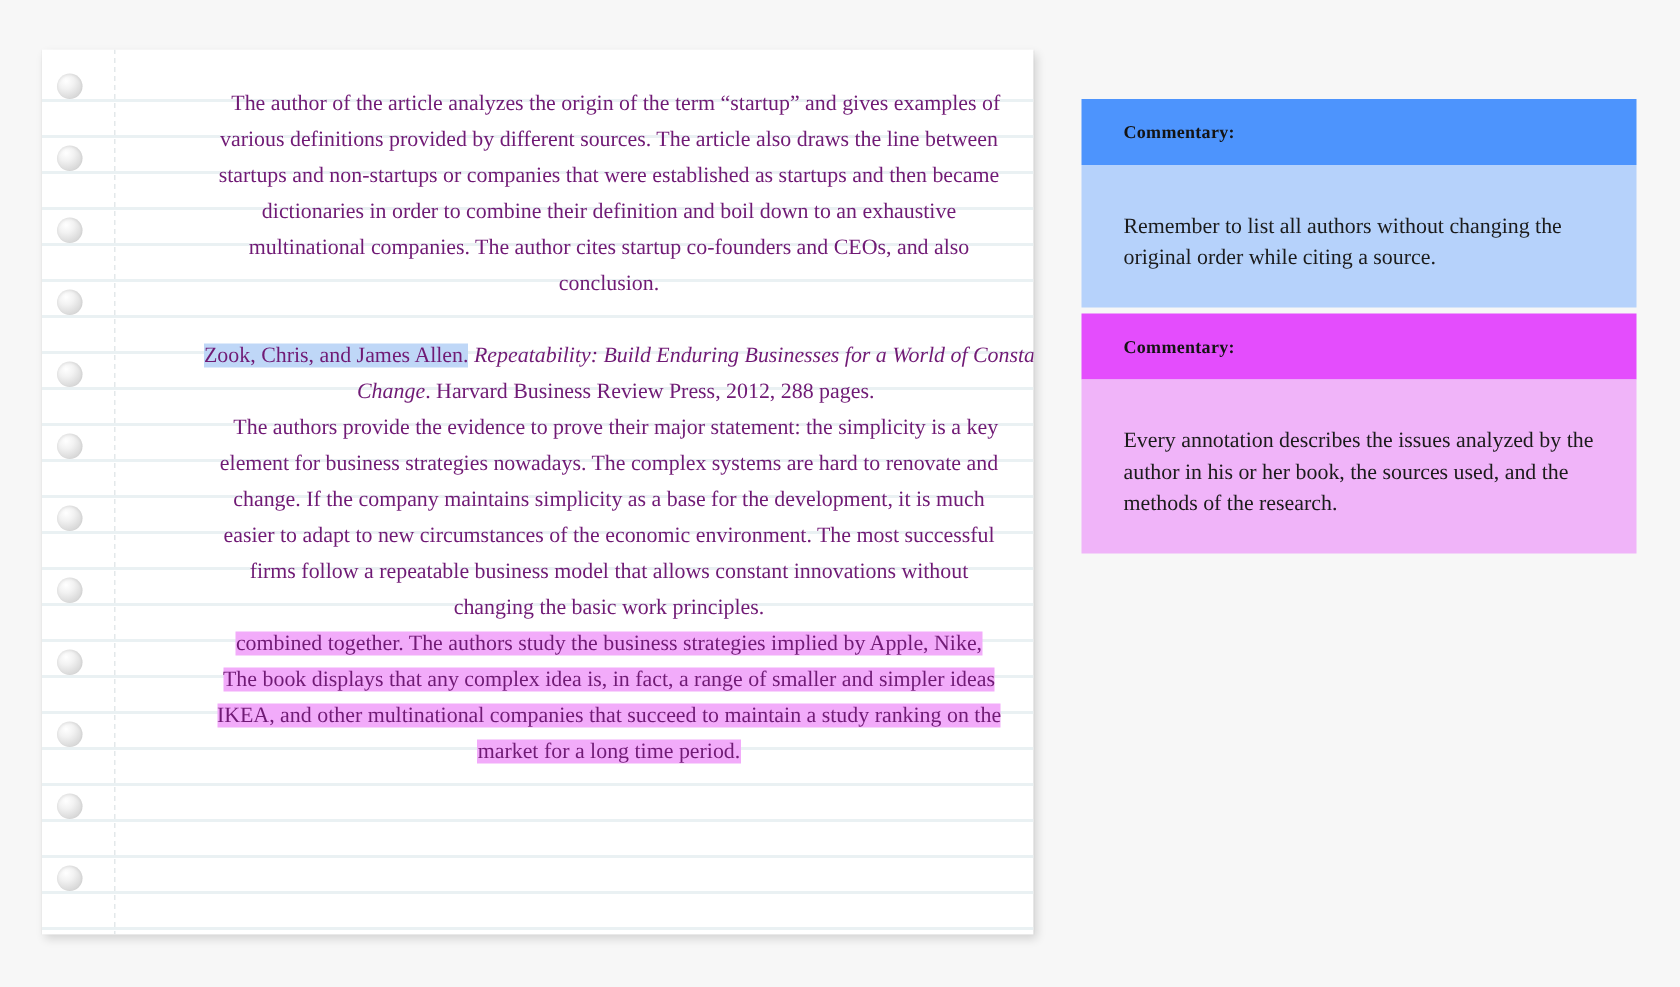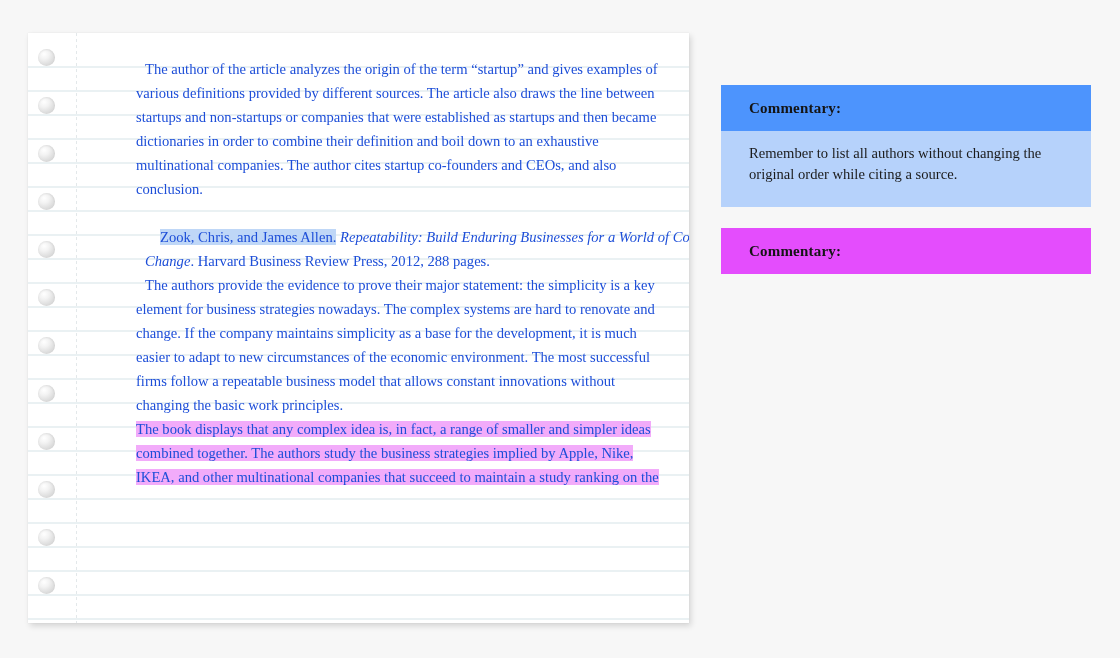--- a/index.html
+++ b/index.html
@@ -78,47 +78,47 @@
     position: absolute;
     left: 108px;
     top: 0;
     width: 540px;
     height: 100%;
   }
   .line {
     height: 24px;
     line-height: 24px;
     font-size: 14.6px;
-    color: #1d4ed8;
+    color: #701a75;
     white-space: nowrap;
+    text-align: center;
   }
   .line .indent { padding-left: 9px; }
-  .hl-blue   { background: #bfd7f7; margin-left: 24px; }
+  .hl-blue   { background: #bfd7f7; }
   .hl-pink   { background: #f2abfa; }
   .ital      { font-style: italic; }
 
   
   .commentary {
     position: absolute;
     left: 721px;
     width: 370px;
   }
   #commentary-1 { top: 66px; }
   #commentary-2 { top: 209px; }
 
   .commentary-header {
     padding: 15px 28px 14px 28px;
-    font-size: 15px;
+    font-size: 12px;
     font-weight: bold;
     color: #141414;
     letter-spacing: 0.2px;
-    margin-top: 19px;
   }
   .commentary-body {
-    padding: 12px 28px 22px 28px;
+    padding: 31px 28px 22px 28px;
     font-size: 14.6px;
     line-height: 21px;
     color: #1b1b1b;
   }
   .commentary-body p { margin: 0; }
 
   #commentary-1 .commentary-header { background: #4d94fd; }
   #commentary-1 .commentary-body   { background: #b6d2fb; }
   #commentary-2 .commentary-header { background: #e44dfd; }
   #commentary-2 .commentary-body   { background: #f0b4f9; }
@@ -156,31 +156,35 @@
       <div class="line"><span>conclusion.</span></div>
       <div class="line"><span></span></div>
       <div class="line"><span class="hl-blue">Zook, Chris, and James Allen.</span><span> </span><span class="ital">Repeatability: Build Enduring Businesses for a World of Constant</span></div>
       <div class="line" style="padding-left: 9px; font-family: Liberation Serif, serif;"><span class="ital">Change</span><span>. Harvard Business Review Press, 2012, 288 pages.</span></div>
       <div class="line"><span class="indent">The authors provide the evidence to prove their major statement: the simplicity is a key</span></div>
       <div class="line"><span>element for business strategies nowadays. The complex systems are hard to renovate and</span></div>
       <div class="line"><span>change. If the company maintains simplicity as a base for the development, it is much</span></div>
       <div class="line"><span>easier to adapt to new circumstances of the economic environment. The most successful</span></div>
       <div class="line"><span>firms follow a repeatable business model that allows constant innovations without</span></div>
       <div class="line"><span>changing the basic work principles.</span></div>
+      <div class="line"><span class="hl-pink">combined together. The authors study the business strategies implied by Apple, Nike,</span></div>
       <div class="line"><span class="hl-pink">The book displays that any complex idea is, in fact, a range of smaller and simpler ideas</span></div>
-      <div class="line"><span class="hl-pink">combined together. The authors study the business strategies implied by Apple, Nike,</span></div>
       <div class="line"><span class="hl-pink">IKEA, and other multinational companies that succeed to maintain a study ranking on the</span></div>
+      <div class="line"><span class="hl-pink">market for a long time period.</span></div>
       <div class="line"><span></span></div>
       <div class="line"><span></span></div>
     </div>
 
 </div>
 
 <div class="commentary" id="commentary-1">
   <div class="commentary-header">Commentary:</div>
   <div class="commentary-body">
     <p>Remember to list all authors without changing the original order while citing a source.</p>
   </div>
 </div>
 
 <div class="commentary" id="commentary-2">
   <div class="commentary-header">Commentary:</div>
+  <div class="commentary-body">
+    <p>Every annotation describes the issues analyzed by the author in his or her book, the sources used, and the methods of the research.</p>
+  </div>
 </div>
 
 </body></html>

